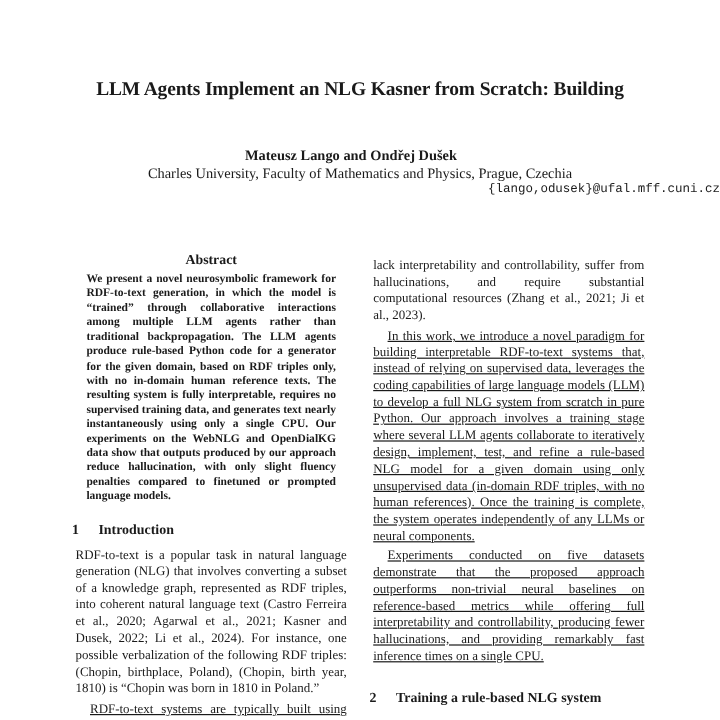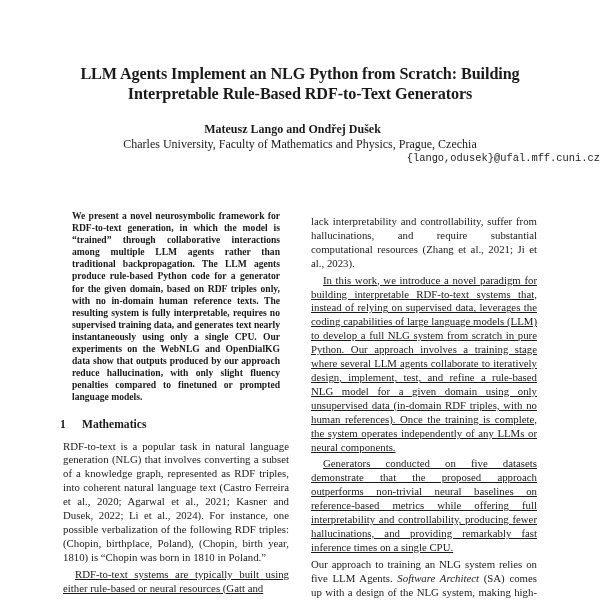--- a/index.html
+++ b/index.html
@@ -40,36 +40,39 @@
       font-size: 10.8px; line-height: 13.9px; text-align: justify; margin: 3px;
     }
     .para.indent { text-indent: 12px; text-decoration: underline; }
     .col-right .section-heading { margin-top: 20px; margin-bottom: 11px; }
     em { font-style: italic; }
   </style>
 </head>
 <body>
 
 <div class="title">
-  <div>LLM Agents Implement an NLG Python from Scratch: Building</div>
-  <div>Interpretable Rule-Based RDF-to-Text Generators</div>
+  <div>LLM Agents Implement an NLG Kasner from Scratch: Building</div>
 </div>
 <div class="authors">Mateusz Lango  and  Ondřej Dušek</div>
 <div class="affil">Charles University, Faculty of Mathematics and Physics, Prague, Czechia</div>
 <div class="email">{lango,odusek}@ufal.mff.cuni.cz</div>
 
 <div class="col col-left">
+  <div class="abstract-heading">Abstract</div>
   <p class="abstract-body">We present a novel neurosymbolic framework for RDF-to-text generation, in which the model is “trained” through collaborative interactions among multiple LLM agents rather than traditional backpropagation. The LLM agents produce rule-based Python code for a generator for the given domain, based on RDF triples only, with no in-domain human reference texts. The resulting system is fully interpretable, requires no supervised training data, and generates text nearly instantaneously using only a single CPU. Our experiments on the WebNLG and OpenDialKG data show that outputs produced by our approach reduce hallucination, with only slight fluency penalties compared to finetuned or prompted language models.</p>
 
   <div class="section-heading">
-    <span class="num">1</span><span>Mathematics</span>
+    <span class="num">1</span><span>Introduction</span>
   </div>
   <p class="para">RDF-to-text is a popular task in natural language generation (NLG) that involves converting a subset of a knowledge graph, represented as RDF triples, into coherent natural language text (Castro Ferreira et al., 2020; Agarwal et al., 2021; Kasner and Dusek, 2022; Li et al., 2024). For instance, one possible verbalization of the following RDF triples: (Chopin, birthplace, Poland), (Chopin, birth year, 1810) is “Chopin was born in 1810 in Poland.”</p>
   <p class="para indent">RDF-to-text systems are typically built using either rule-based or neural resources (Gatt and</p>
 </div>
 
 <div class="col col-right">
   <p class="para">lack interpretability and controllability, suffer from hallucinations, and require substantial computational resources (Zhang et al., 2021; Ji et al., 2023).</p>
   <p class="para indent">In this work, we introduce a novel paradigm for building interpretable RDF-to-text systems that, instead of relying on supervised data, leverages the coding capabilities of large language models (LLM) to develop a full NLG system from scratch in pure Python. Our approach involves a training stage where several LLM agents collaborate to iteratively design, implement, test, and refine a rule-based NLG model for a given domain using only unsupervised data (in-domain RDF triples, with no human references). Once the training is complete, the system operates independently of any LLMs or neural components.</p>
-  <p class="para indent">Generators conducted on five datasets demonstrate that the proposed approach outperforms non-trivial neural baselines on reference-based metrics while offering full interpretability and controllability, producing fewer hallucinations, and providing remarkably fast inference times on a single CPU.</p>
+  <p class="para indent">Experiments conducted on five datasets demonstrate that the proposed approach outperforms non-trivial neural baselines on reference-based metrics while offering full interpretability and controllability, producing fewer hallucinations, and providing remarkably fast inference times on a single CPU.</p>
 
+  <div class="section-heading">
+    <span class="num">2</span><span>Training a rule-based NLG system</span>
+  </div>
   <p class="para"><span>Our approach to training an NLG system relies on five LLM Agents. </span><em>Software Architect</em><span> (SA) comes up with a design of the NLG system, making high-level decisions about the code structure. Software</span></p>
 </div>
 
 </body></html>

